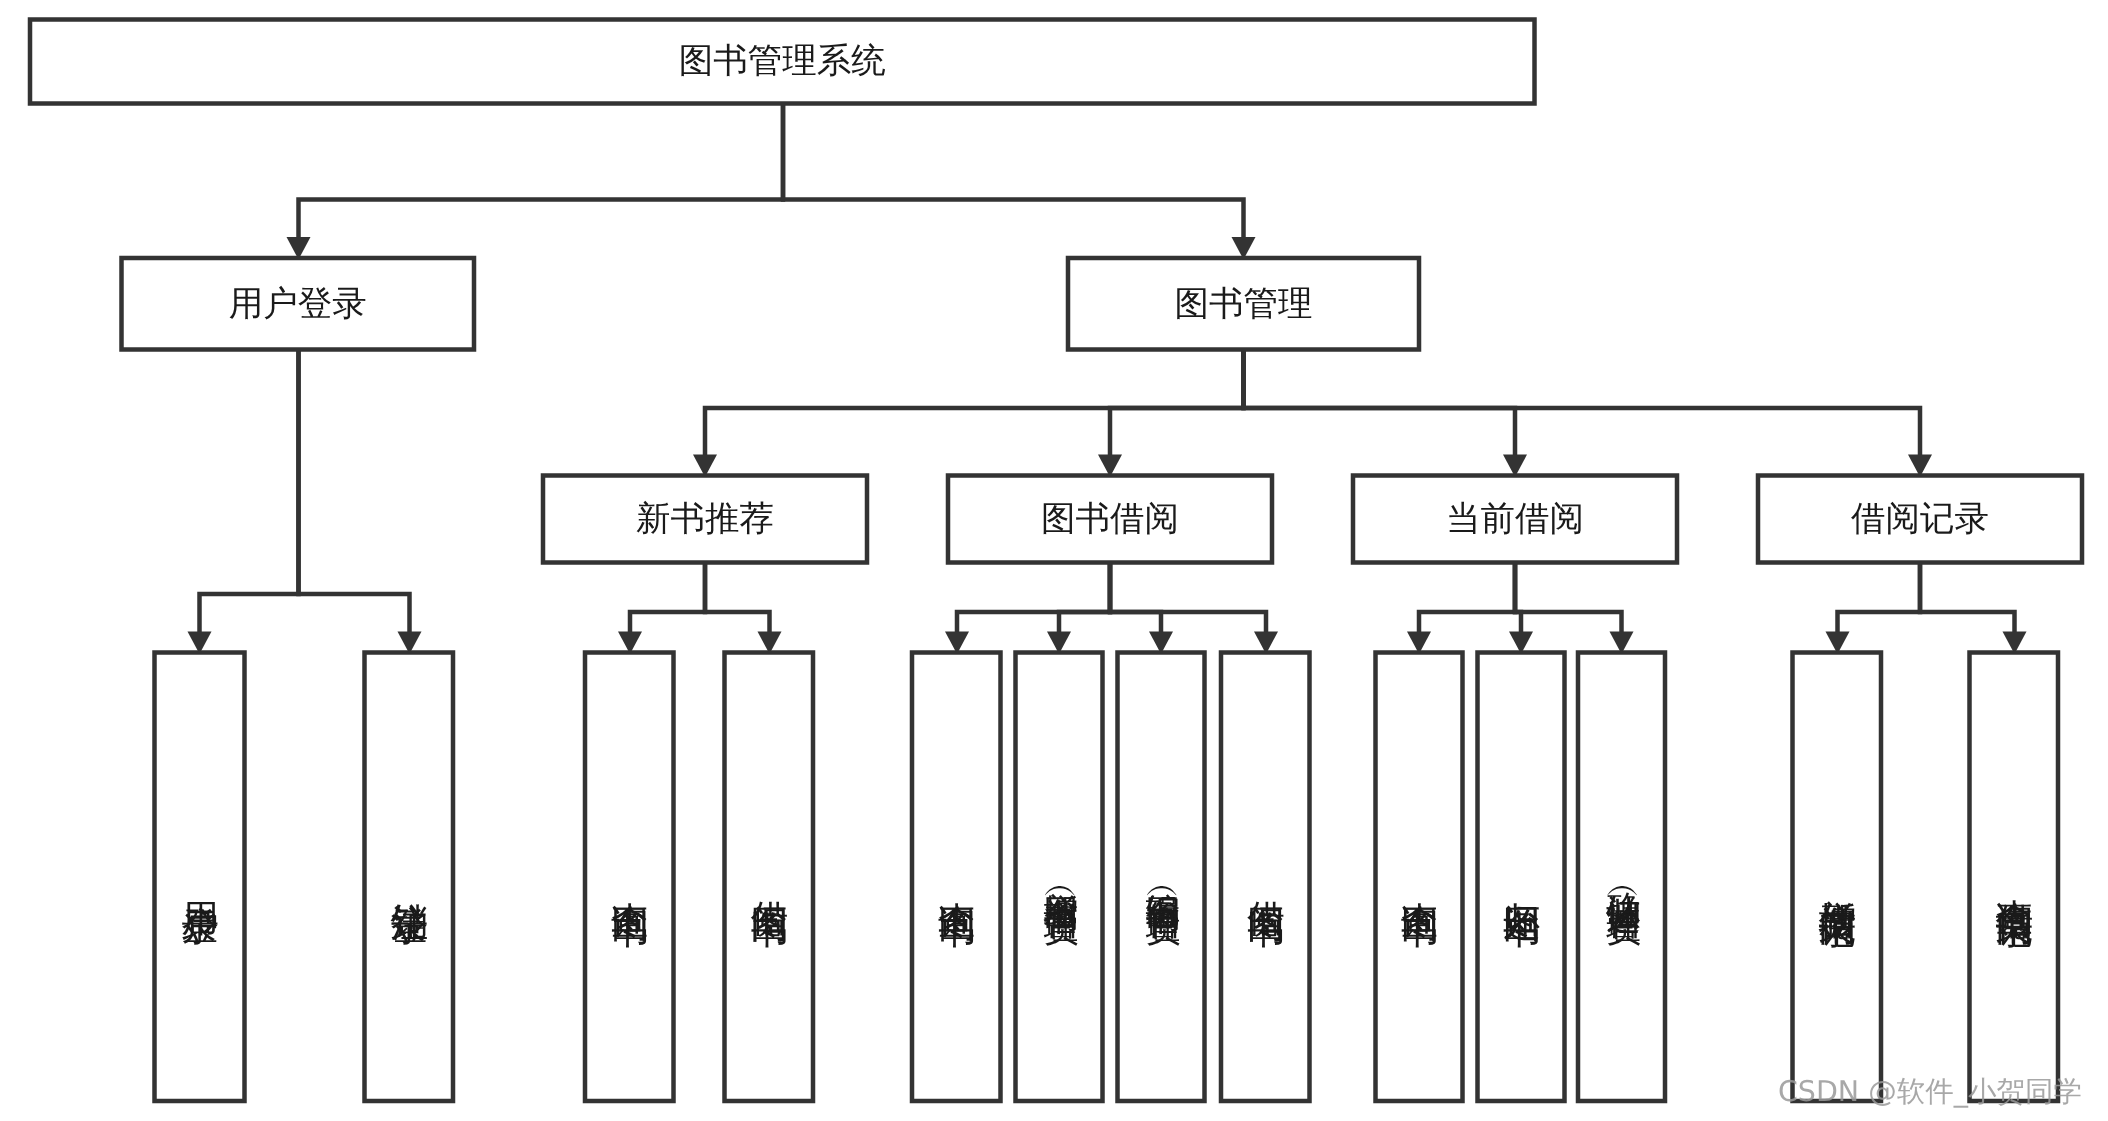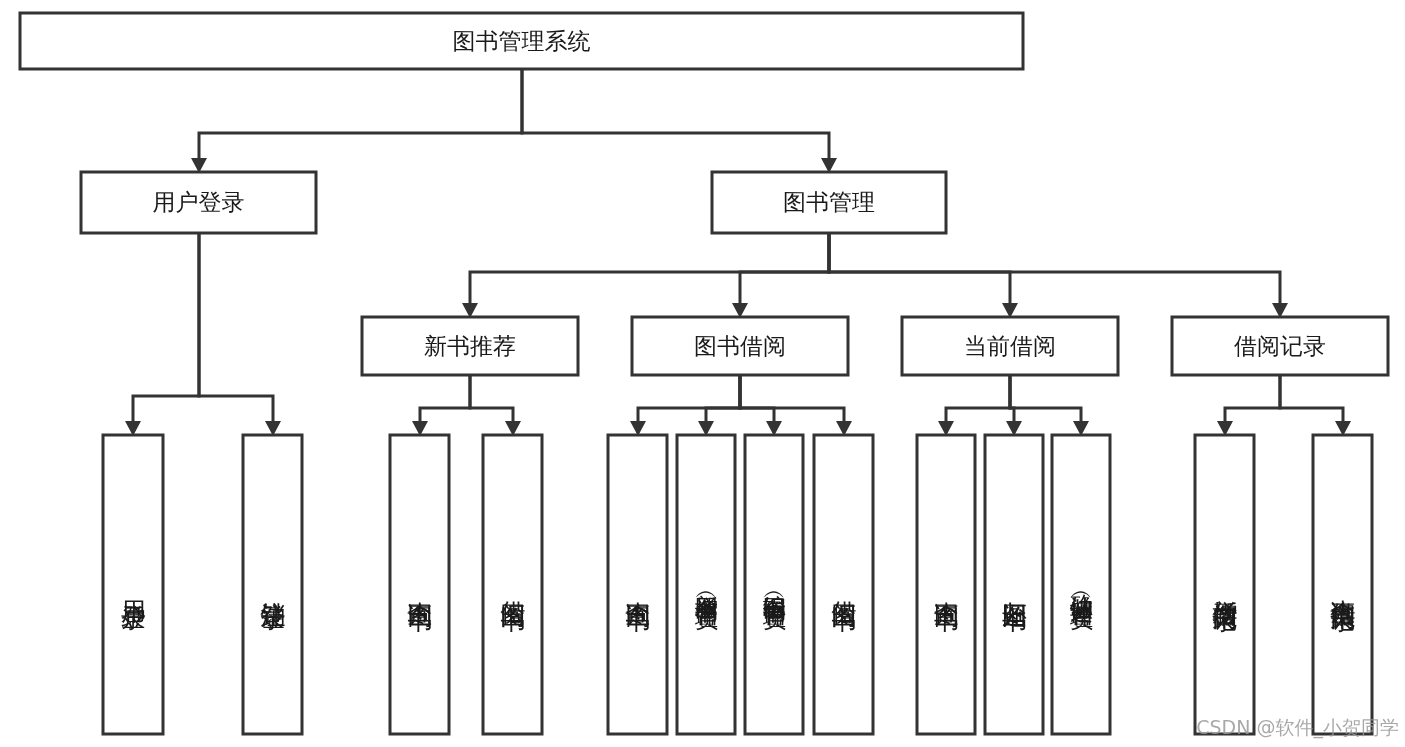--- a/index.html
+++ b/index.html
@@ -67,21 +67,21 @@
     color: #1a1a1a;
     letter-spacing: 2px;
     display: flex;
     align-items: center;
     justify-content: center;
     white-space: nowrap;
     pointer-events: none;
   }
   #watermark {
     position: absolute;
-    right: 6px;
+    right: 17px;
     bottom: 6px;
     font-family: "DejaVu Sans", "Liberation Sans", sans-serif;
     font-size: 19px;
     color: #9a9a9a;
     opacity: 0.85;
     white-space: nowrap;
   }
 </style>
 </head>
 <body>

